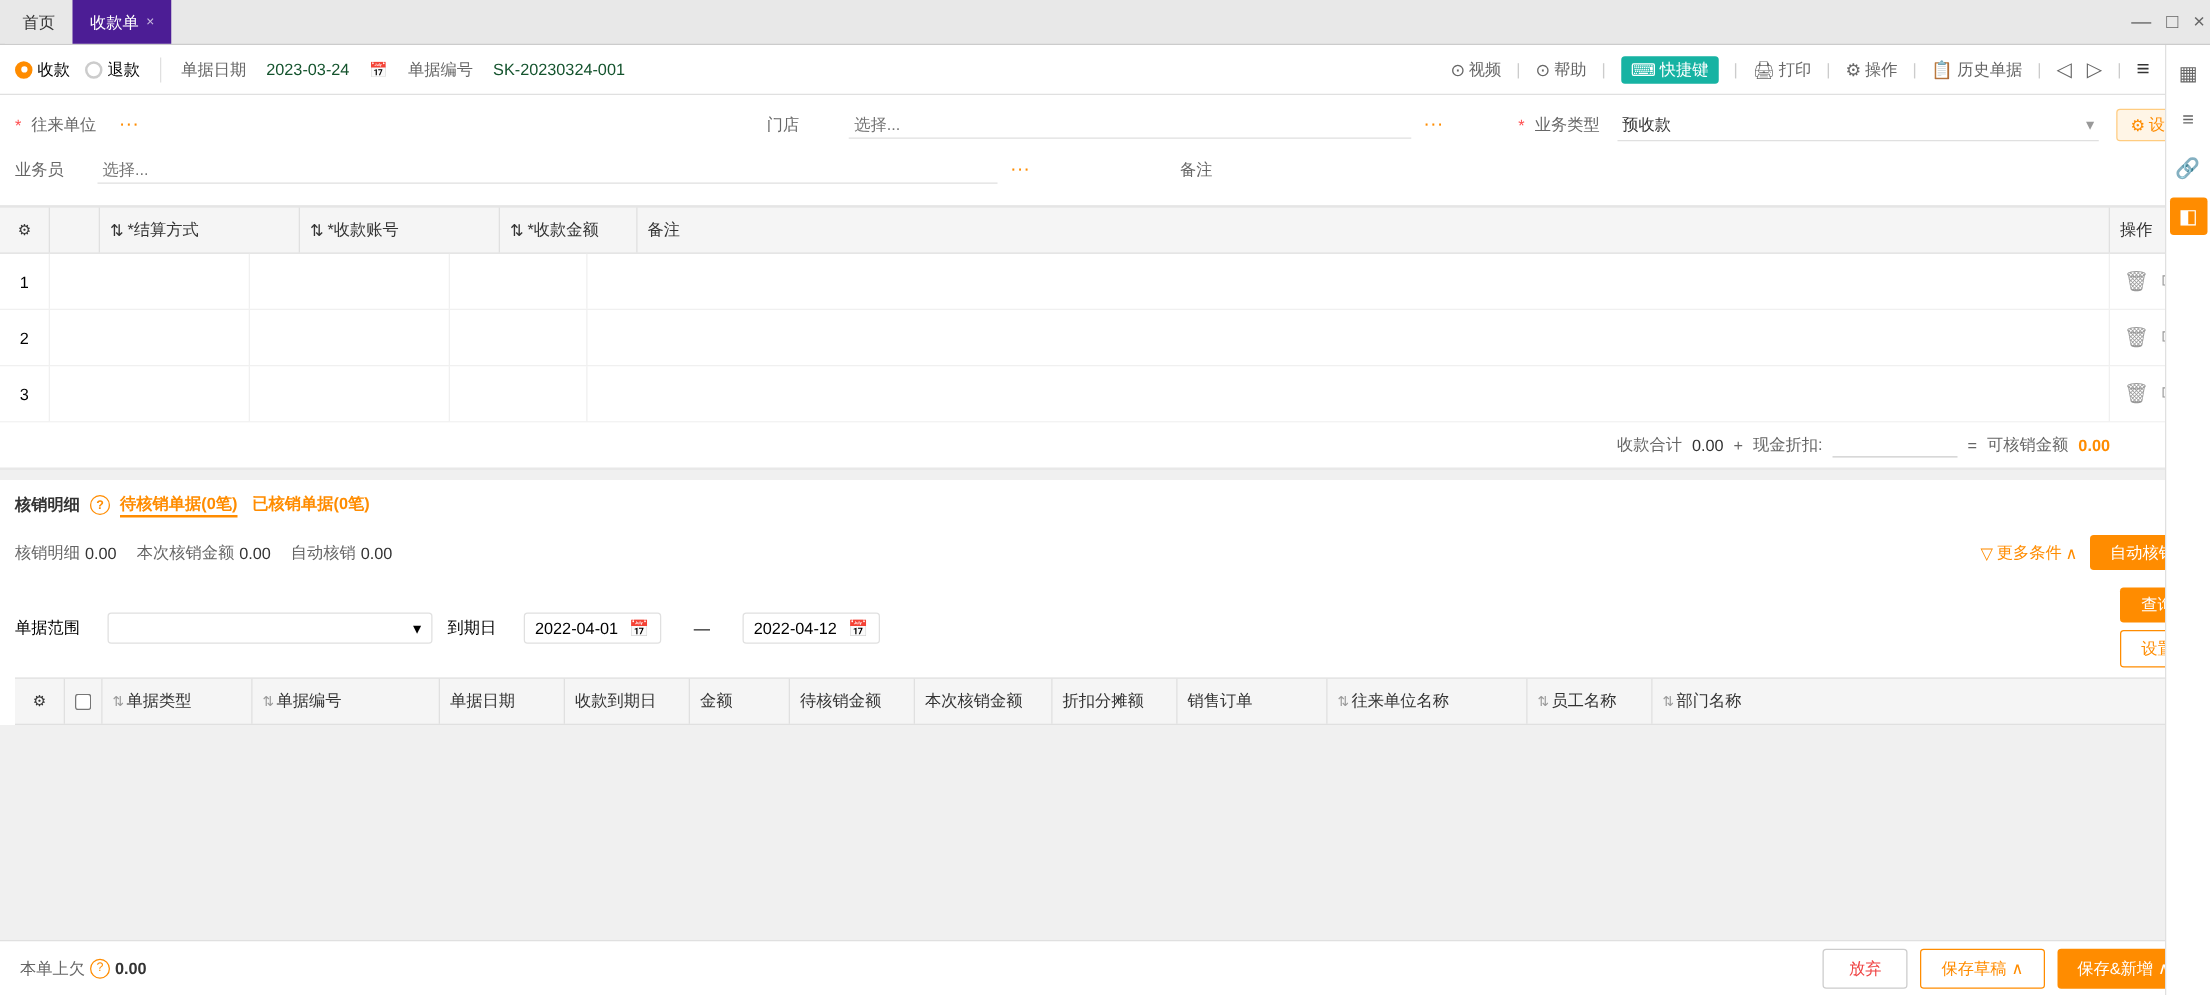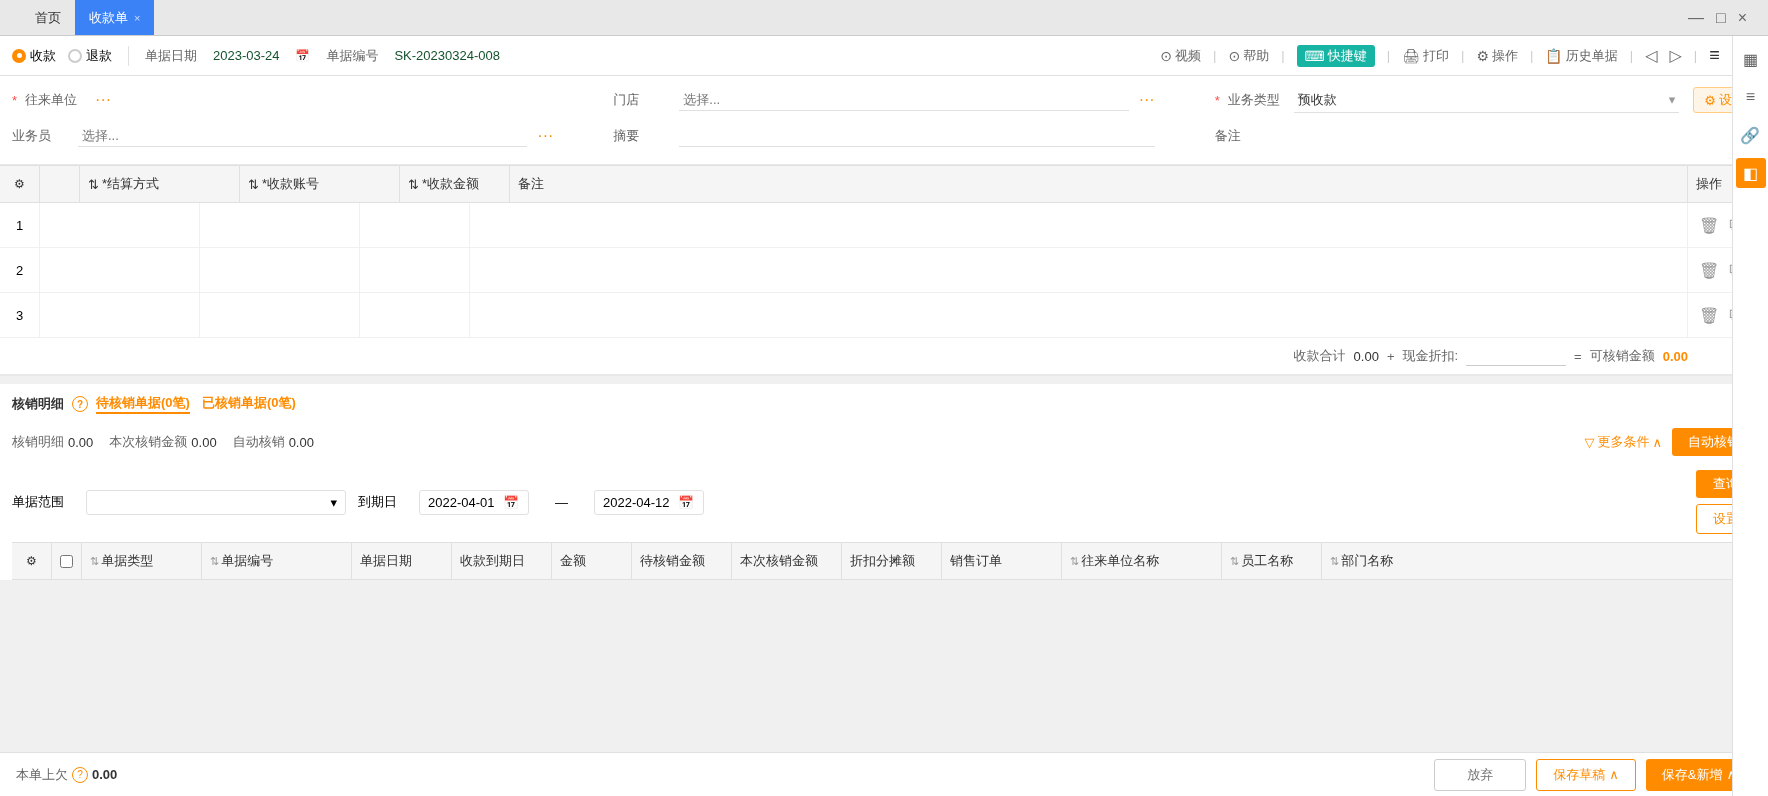--- a/index.html
+++ b/index.html
@@ -3,37 +3,37 @@
   <meta charset="utf-8">
   <style>
     * { box-sizing: border-box; margin: 0; padding: 0; font-family: 'Microsoft YaHei', SimHei, Arial, sans-serif; font-size: 13px; }
     body { background: #f0f0f0; width: 1768px; height: 796px; overflow: hidden; }
 
     
     .tab-bar {
       display: flex; align-items: center;
       background: #e8e8e8;
       height: 36px;
-      padding: 0 21px;
+      padding: 0 4px;
       border-bottom: 1px solid #ccc;
     }
     .tab-item {
       display: flex; align-items: center; gap: 6px;
       padding: 0 14px;
       height: 100%;
       cursor: pointer;
       font-size: 13px;
       color: #333;
     }
     .tab-item.home {
       background: #e8e8e8;
       color: #333;
     }
     .tab-item.active {
-      background: #3b82f6;
+      background: #4c1d95;
       color: #fff;
     }
     .tab-close {
       font-size: 11px;
       cursor: pointer;
       opacity: 0.7;
     }
     .window-controls {
       margin-left: auto;
       display: flex; gap: 12px; align-items: center;
@@ -256,23 +256,23 @@
       background: #fff;
       border-top: 1px solid #e0e0e0;
       height: 44px;
       display: flex; align-items: center;
       padding: 0 16px;
     }
     .bottom-info { color: #666; display: flex; align-items: center; gap: 4px; }
     .bottom-info-value { color: #333; font-weight: bold; }
     .bottom-right { margin-left: auto; display: flex; gap: 10px; }
     .btn-abandon {
-      background: #fff; color: #737373;
+      background: #fff; color: #ef4444;
       border: 1px solid #ccc; border-radius: 3px;
-      padding: 6px 32px; cursor: pointer; font-size: 13px;
+      padding: 6px 20px; cursor: pointer; font-size: 13px;
     }
     .btn-save-draft {
       background: #fff; color: #ff8c00;
       border: 1px solid #ff8c00; border-radius: 3px;
       padding: 6px 16px; cursor: pointer; font-size: 13px;
       display: flex; align-items: center; gap: 4px;
     }
     .btn-save-new {
       background: #ff8c00; color: #fff;
       border: none; border-radius: 3px;
@@ -332,21 +332,21 @@
     <div class="radio-item">
       <div class="radio-dot"></div>
       <span>退款</span>
     </div>
   </div>
   <div class="toolbar-divider"></div>
   <span class="toolbar-label">单据日期</span>
   <span class="toolbar-value">2023-03-24</span>
   <span class="toolbar-icon-btn">📅</span>
   <span class="toolbar-label">单据编号</span>
-  <span class="toolbar-value">SK-20230324-008</span>
+  <span class="toolbar-value">SK-20230324-001</span>
 
   <div class="toolbar-right">
     <div class="toolbar-right-btn">
       <span class="icon">⊙</span>
       <span>视频</span>
     </div>
     <span style="color:#ccc">|</span>
     <div class="toolbar-right-btn">
       <span class="icon">⊙</span>
       <span>帮助</span>
@@ -407,24 +407,20 @@
       </button>
     </div>
   </div>
   <div class="form-row">
     <div class="form-field">
       <span class="field-label">业务员</span>
       <input class="field-input" type="text" placeholder="选择..." style="">
       <span class="field-more">···</span>
     </div>
     <div style="width:60px"></div>
-    <div class="form-field">
-      <span class="field-label">摘要</span>
-      <input class="field-input" type="text" style="flex: 2 1 0%;">
-    </div>
     <div style="width:60px"></div>
     <div class="form-field">
       <span class="field-label">备注</span>
     </div>
   </div>
 </div>
 
 <div class="table-container">
   <div class="table-header">
     <div class="th gear">⚙</div>

